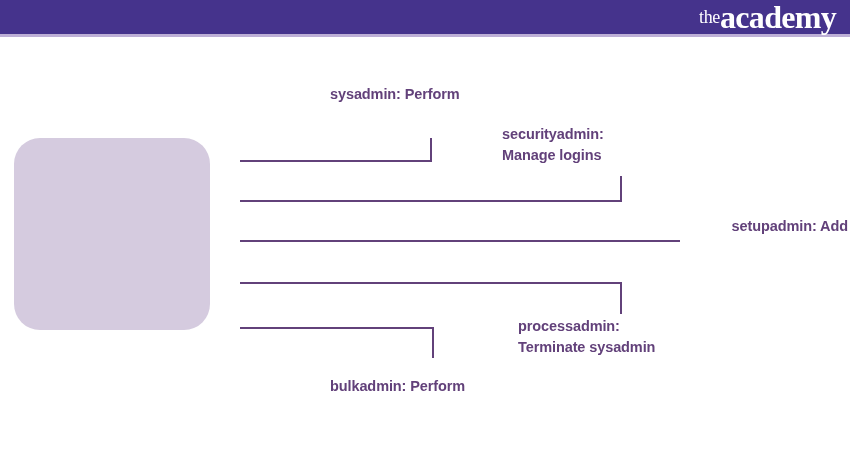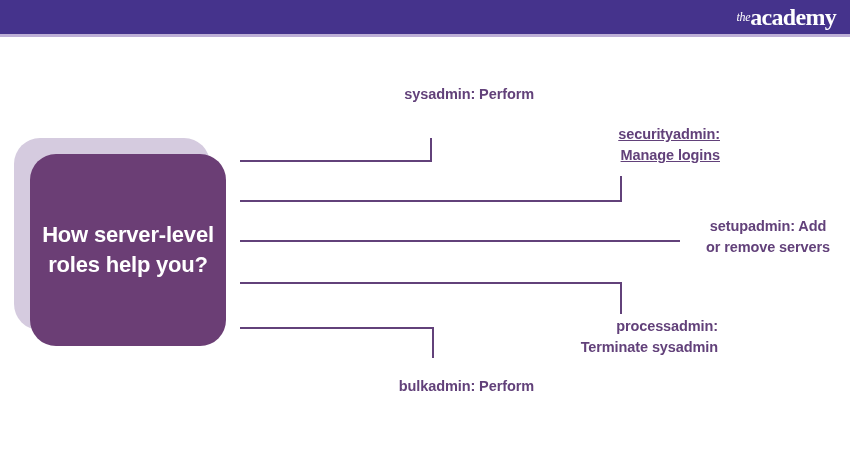--- a/index.html
+++ b/index.html
@@ -37,33 +37,32 @@
     right: 14px;
     top: 3px;
     height: 28px;
     display: flex;
     align-items: center;
     color: #ffffff;
     white-space: nowrap;
   }
   #brand-logo .brand-the {
     font-family: "Liberation Serif", serif;
-    font-style: italic;
-    font-size: 12px;
+    font-size: 18px;
     letter-spacing: -0.3px;
   }
   #brand-logo .brand-knowledge {
     font-family: "Liberation Serif", serif;
     font-size: 24px;
     letter-spacing: -0.7px;
   }
   #brand-logo .brand-academy {
     font-family: "Liberation Serif", serif;
     font-weight: bold;
-    font-size: 24px;
+    font-size: 32px;
     letter-spacing: -0.7px;
   }
 
   
   #central-node-wrap {
     position: absolute;
     left: 14px;
     top: 138px;
     width: 212px;
     height: 208px;
@@ -119,46 +118,43 @@
   
   .branch-label {
     position: absolute;
     color: #62417A;
     font-size: 14.5px;
     font-weight: bold;
     line-height: 1.45;
     letter-spacing: -0.1px;
     white-space: nowrap;
   }
-  .branch-label.align-center { text-align: right; }
-  .branch-label.align-left   { text-align: center; }
+  .branch-label.align-center { text-align: left; }
+  .branch-label.align-left   { text-align: right; }
 
   
   #branch-label-0 { left: 330px; top: 84px;  width: 204px; }
-  #branch-label-1 { left: 520px; top: 124px; width: 200px; text-decoration: underline; }
+  #branch-label-1 { left: 502px; top: 124px; width: 200px; }
   #branch-label-2 { left: 688px; top: 216px; width: 160px; }
   #branch-label-3 { left: 518px; top: 316px; width: 200px; }
   #branch-label-4 { left: 330px; top: 364px; width: 204px; margin-top: 12px; }
 </style>
 </head>
 <body>
 
 <div id="header-bar"></div>
 <div id="header-underline"></div>
 
 <div id="brand-logo">
   <span class="brand-the">the</span>
     <span class="brand-academy">academy</span>
 </div>
 
 <div id="central-node-wrap">
   <div id="central-node-shadow"></div>
-  <div id="central-node-box">
-    <div id="central-node-label">How server-level roles help you?</div>
-  </div>
 </div>
 
 <div class="connector" style="left:240px; top:138px; width:192px; height:24px;">
   <div class="h-seg" style="top:22px; width:192px;"></div>
   <div class="v-seg" style="left:190px; top:0px; height:24px;"></div>
 </div>
 
 <div class="connector" style="left:240px; top:176px; width:382px; height:26px;">
   <div class="h-seg" style="top:24px; width:382px;"></div>
   <div class="v-seg" style="left:380px; top:0px; height:26px;"></div>
@@ -182,21 +178,20 @@
   <div>sysadmin: Perform</div>
 </div>
 
 <div class="branch-label align-center" id="branch-label-1">
   <div>securityadmin:</div>
   <div>Manage logins</div>
 </div>
 
 <div class="branch-label align-left" id="branch-label-2">
   <div>setupadmin: Add</div>
-  <div>or remove servers</div>
 </div>
 
 <div class="branch-label align-center" id="branch-label-3">
   <div>processadmin:</div>
   <div>Terminate sysadmin</div>
 </div>
 
 <div class="branch-label align-center" id="branch-label-4">
   <div>bulkadmin: Perform</div>
 </div>

